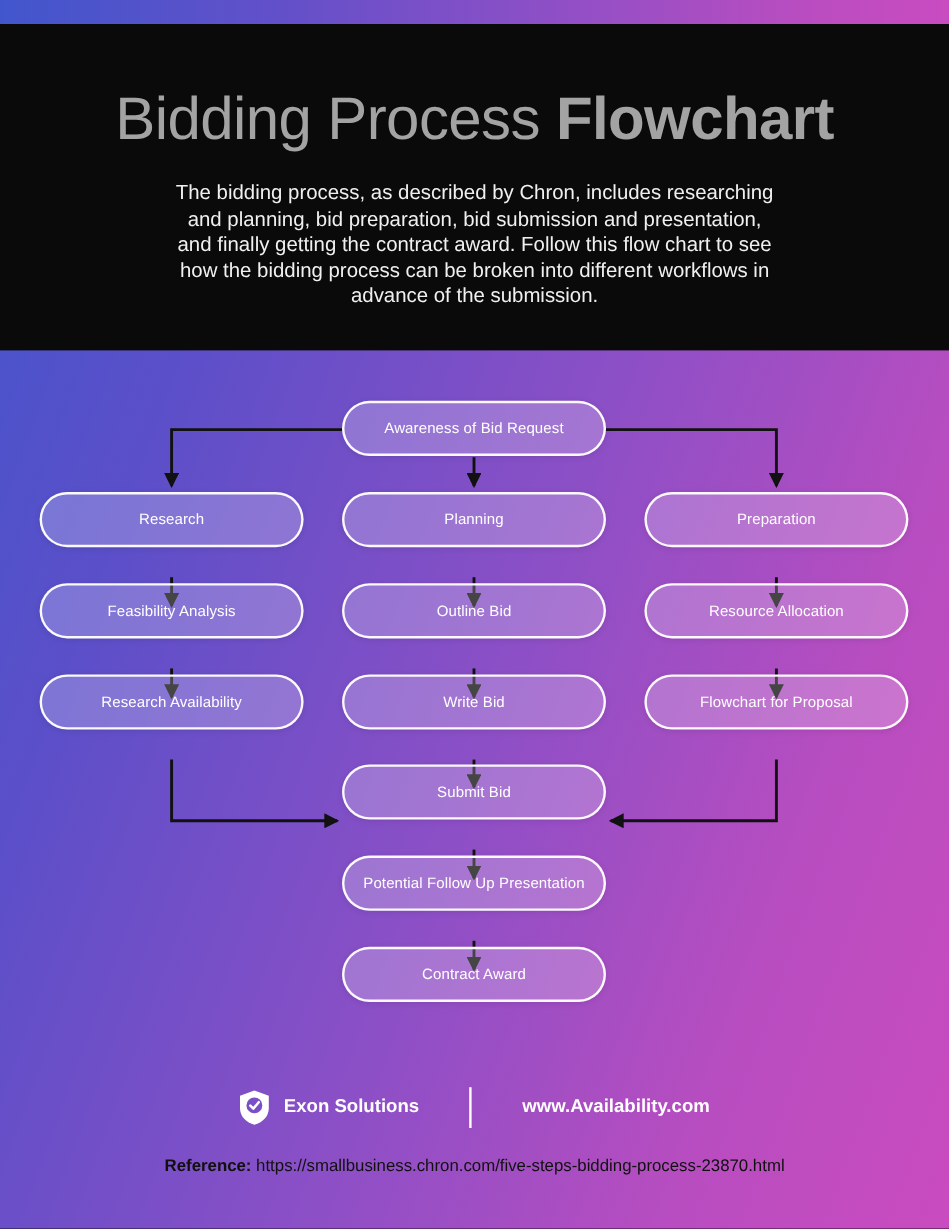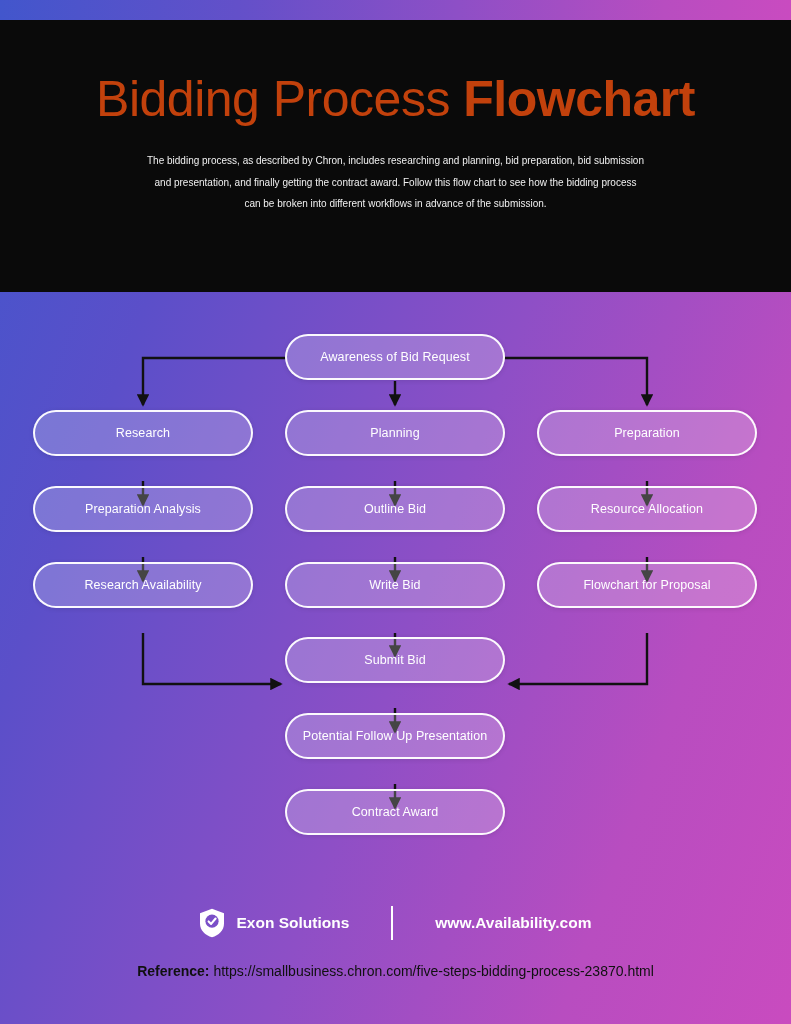--- a/index.html
+++ b/index.html
@@ -25,30 +25,30 @@
   
   #header {
     position:absolute; left:0; top:20px; width:791px; height:272px;
     background:#0a0a0a;
     text-align:center;
   }
   #title {
     margin-top:54px;
     font-size:50px;
     line-height:1;
-    color:#c2410c;
+    color:#a3a3a3;
     letter-spacing:-0.5px;
     white-space:nowrap;
   }
   #title .light { font-weight:300; }
   #title .bold  { font-weight:700; }
   #subtitle {
     margin:26px auto 0;
     width:500px;
-    font-size:10px;
+    font-size:17px;
     line-height:21.5px;
     color:#f0f0f0;
     font-weight:400;
   }
 
   
   #flow { position:absolute; left:0; top:292px; width:733px; height:560px; }
   #wires { position:absolute; left:0; top:0; width:791px; height:560px; }
 
   .node {
@@ -148,21 +148,21 @@
       <span>Research</span>
     </div>
     <div class="node col-c" style="top:118px;">
       <span>Planning</span>
     </div>
     <div class="node col-r" style="top:118px;">
       <span>Preparation</span>
     </div>
 
     <div class="node col-l" style="top:194px;">
-      <span>Preparation Analysis</span>
+      <span>Feasibility Analysis</span>
     </div>
     <div class="node col-c" style="top:194px;">
       <span>Outline Bid</span>
     </div>
     <div class="node col-r" style="top:194px;">
       <span>Resource Allocation</span>
     </div>
 
     <div class="node col-l" style="top:270px;">
       <span>Research Availability</span>

